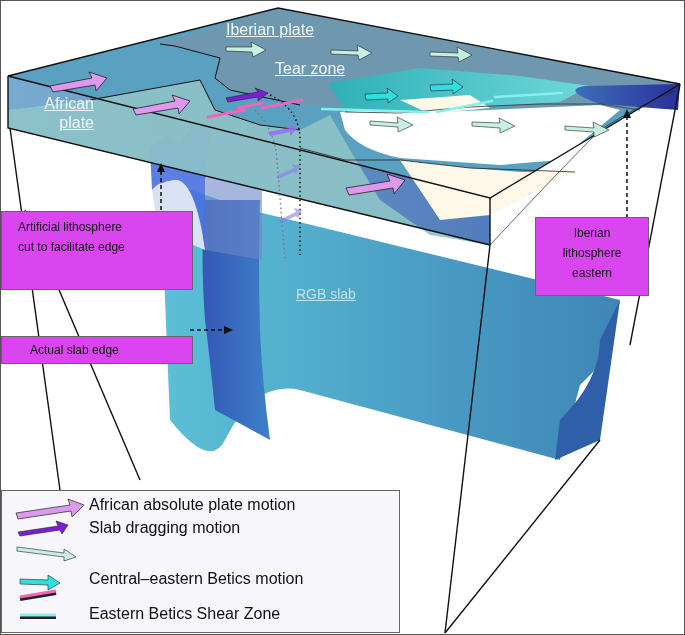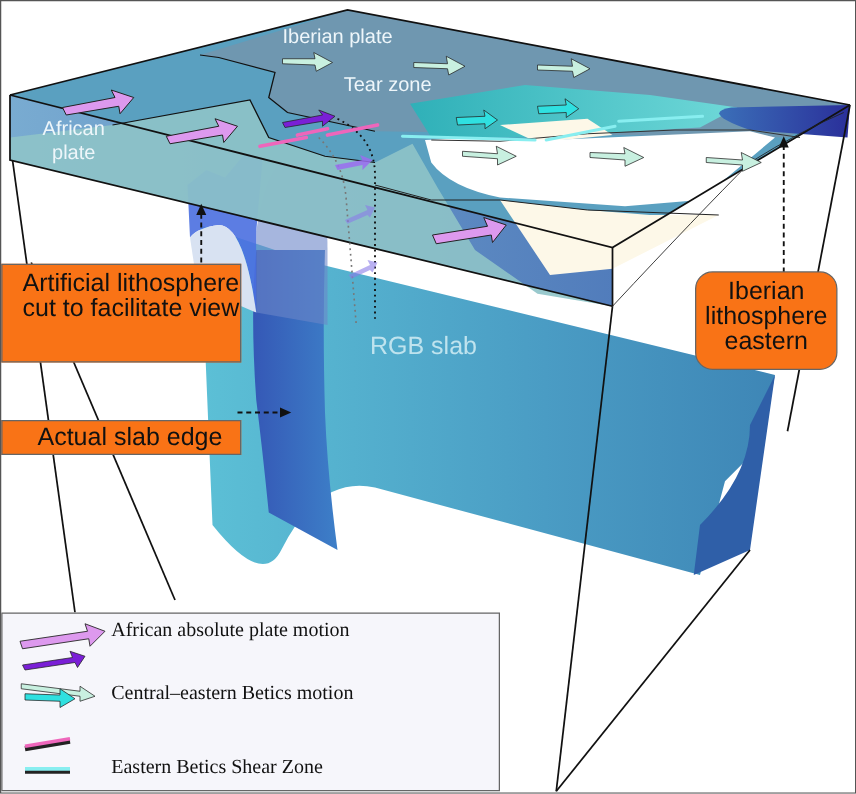--- a/index.html
+++ b/index.html
@@ -1,32 +1,32 @@
 <!DOCTYPE html>
 <html><head>
 <meta charset="utf-8">
 <style>
   html, body { margin:0; padding:0; background:#ffffff; }
   body { width:685px; height:635px; position:relative; overflow:hidden; font-family:"Liberation Sans", sans-serif; }
   #frame { position:absolute; left:0; top:0; width:683px; height:633px; border:1px solid #555; }
   svg.scene { position:absolute; left:0; top:0; }
-  .callout { position:absolute; background:#f97316; border:1px solid #666; color:#111; font-size:20px; line-height:20px; box-sizing:border-box; }
+  .callout { position:absolute; background:#d946ef; border:1px solid #666; color:#111; font-size:12px; line-height:20px; box-sizing:border-box; }
   .callout span { display:block; }
   #callout-artificial { left:1px; top:211px; width:192px; height:79px; padding:5px 0 0 16px; }
   #callout-slab-edge { left:1px; top:316px; width:192px; height:28px; padding:3px 0 0 28px;margin-top:20px; }
-  #callout-iberian { left:556px; top:217px; width:114px; height:79px; padding:5px 0 0 0; text-align:center;border-radius:14px; }
+  #callout-iberian { left:535px; top:217px; width:114px; height:79px; padding:5px 0 0 0; text-align:center; }
   #legend { position:absolute; left:1px; top:490px; width:399px; height:143px; background:#f6f6fb; border:1px solid #666; box-sizing:border-box; }
-  .legend-row { position:absolute; left:0; height:20px; width:395px;font-family:Liberation Serif, serif; }
+  .legend-row { position:absolute; left:0; height:20px; width:395px; }
   .legend-row .label { position:absolute; left:87px; top:0; font-size:16px; line-height:20px; color:#111; white-space:nowrap; }
   .legend-row svg { position:absolute; left:10px; top:0; }
-  .map-label { position:absolute; color:#eef6fa; font-size:16px; line-height:19px; text-align:center; }
+  .map-label { position:absolute; color:#eef6fa; font-size:16px; line-height:19px; text-align:right;text-decoration:underline; }
   #label-african { left:24px; top:94px; width:70px; }
   #label-iberian { left:226px; top:20px; }
   #label-tear { left:275px; top:59px; }
-  #label-rgb { left:296px; top:268px; color:#bfe3ee; font-size:20px; }
+  #label-rgb { left:296px; top:285px; color:#bfe3ee; font-size:14px; }
 </style>
 </head>
 <body>
 
 <div id="frame"></div>
 
 <svg class="scene" width="685" height="635" viewBox="0 0 685 635">
   <defs>
     <linearGradient id="gSlab" x1="0" y1="0" x2="1" y2="0">
       <stop offset="0" stop-color="#5cc0d6"></stop>
@@ -144,21 +144,21 @@
 
 <div class="map-label" id="label-african">
   <span>African plate</span>
 </div>
 <div class="map-label" id="label-iberian">Iberian plate</div>
 <div class="map-label" id="label-tear">Tear zone</div>
 <div class="map-label" id="label-rgb">RGB slab</div>
 
 <div class="callout" id="callout-artificial">
   <span>Artificial lithosphere</span>
-  <span>cut to facilitate view</span>
+  <span>cut to facilitate edge</span>
 </div>
 <div class="callout" id="callout-slab-edge">
   <span>Actual slab edge</span>
 </div>
 <div class="callout" id="callout-iberian">
   <span>Iberian</span>
   <span>lithosphere</span>
   <span>eastern</span>
 </div>
 
@@ -166,27 +166,28 @@
   <div class="legend-row" style="top:4px">
     <svg width="76" height="26">
         <path d="M4,18 L58,10 L56,4 L72,10 L60,22 L59,16 L6,24 Z" fill="#dd99ee" stroke="#222" stroke-width="0.7"></path>
       </svg>
     <span class="label">African absolute plate motion</span>
   </div>
   <div class="legend-row" style="top:27px">
     <svg width="76" height="22">
         <path d="M6,14 L46,8 L44,3 L56,7 L50,16 L48,12 L8,18 Z" fill="#7a1fd6" stroke="#222" stroke-width="0.6"></path>
       </svg>
+    <span class="label">Slab dragging motion</span>
   </div>
   <div class="legend-row" style="top:50px">
     <svg width="76" height="24">
         <path d="M5,6 L52,12 L52,8 L64,16 L52,20 L52,16 L5,10 Z" fill="#c8f0e0" stroke="#222" stroke-width="0.6"></path>
       </svg>
   </div>
-  <div class="legend-row" style="top:54px">
+  <div class="legend-row" style="top:78px">
     <svg width="76" height="24">
         <path d="M8,10 L36,11 L36,6 L48,14 L36,21 L36,16 L8,15 Z" fill="#2fe0e0" stroke="#222" stroke-width="0.6"></path>
       </svg>
     <span class="label">Central–eastern Betics motion</span>
   </div>
   <div class="legend-row" style="top:92px">
     <svg width="76" height="22">
         <line x1="8" y1="16" x2="44" y2="10" stroke="#222" stroke-width="4"></line>
         <line x1="8" y1="14" x2="44" y2="8" stroke="#ee66bb" stroke-width="3"></line>
       </svg>

